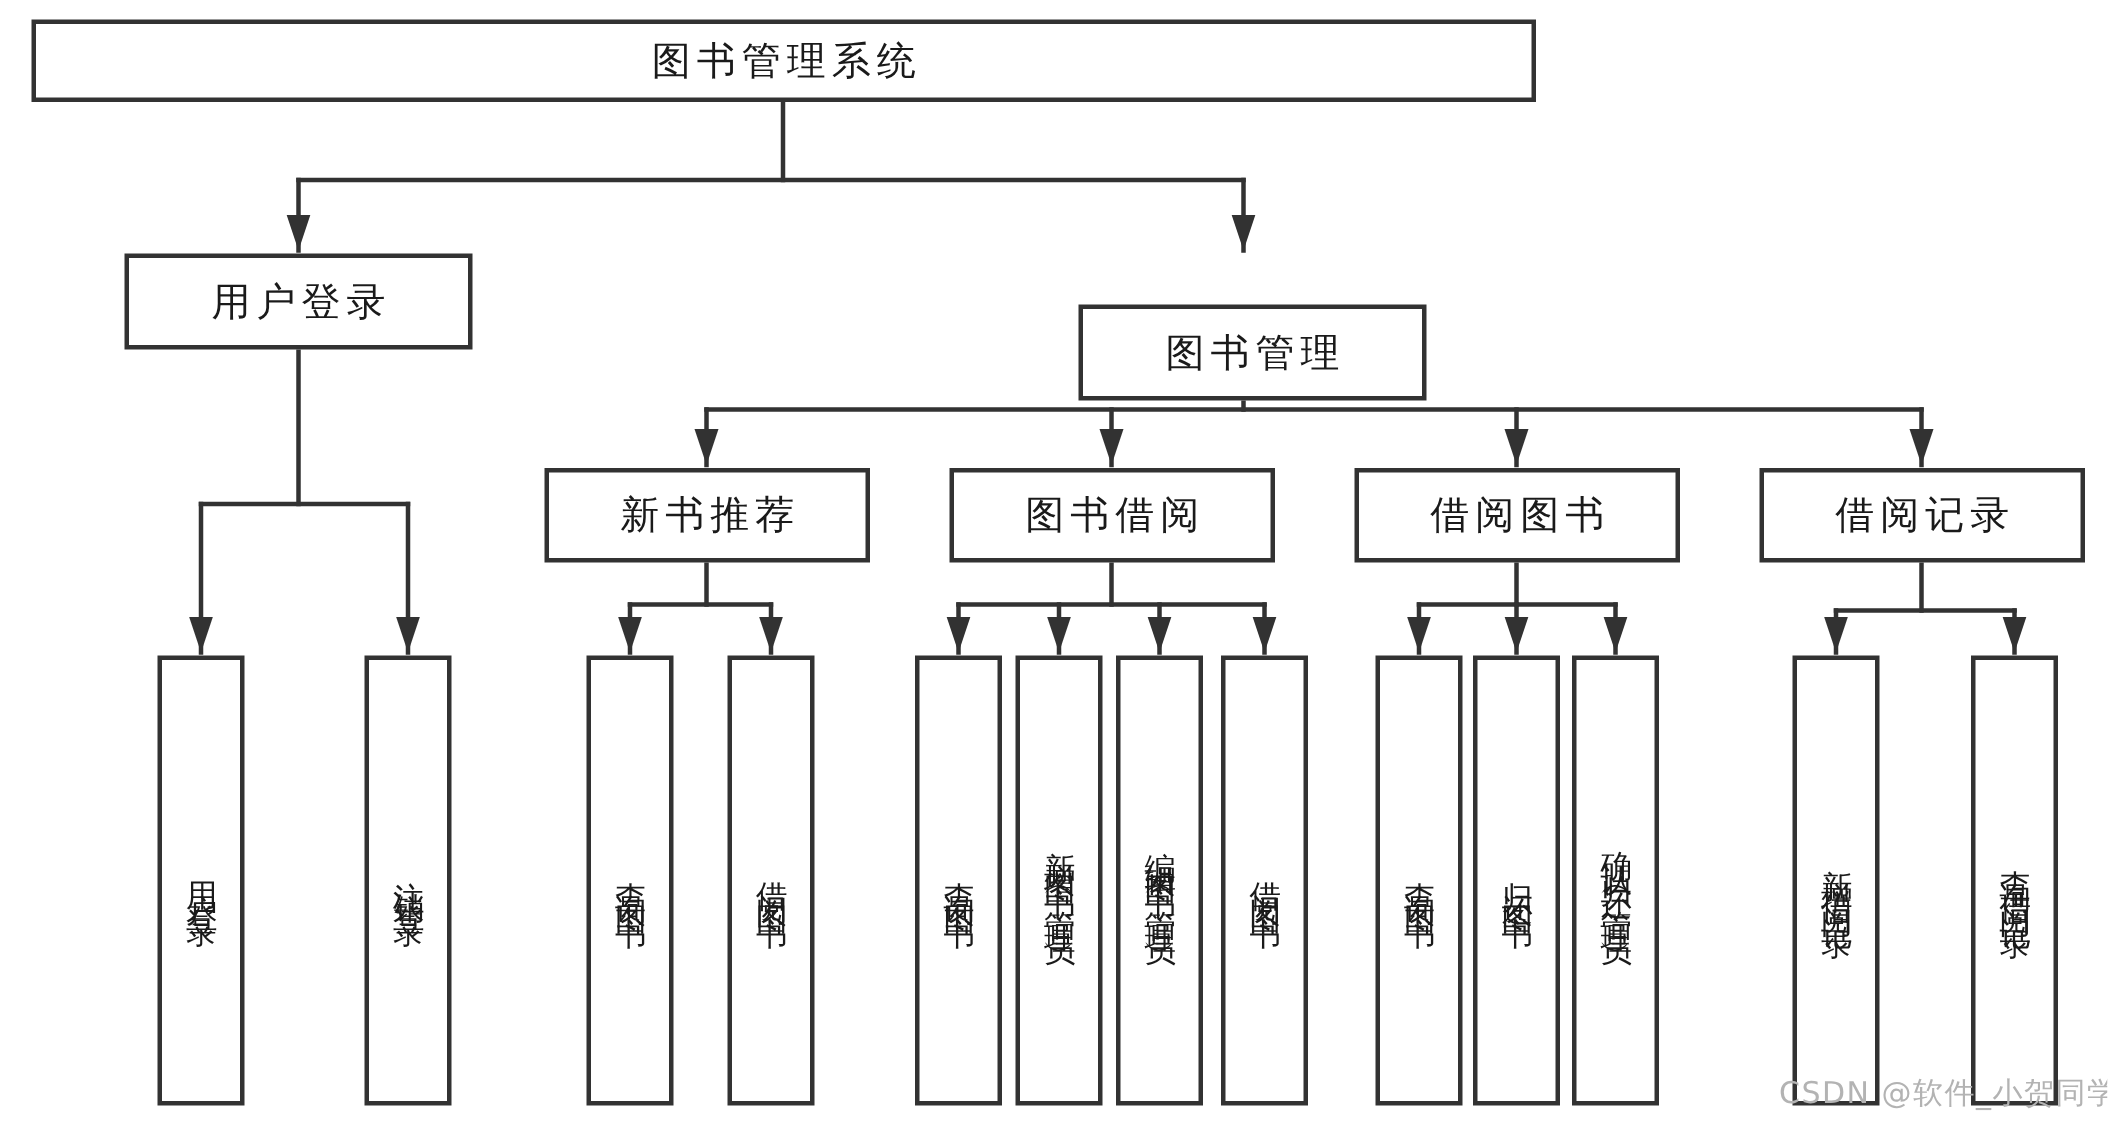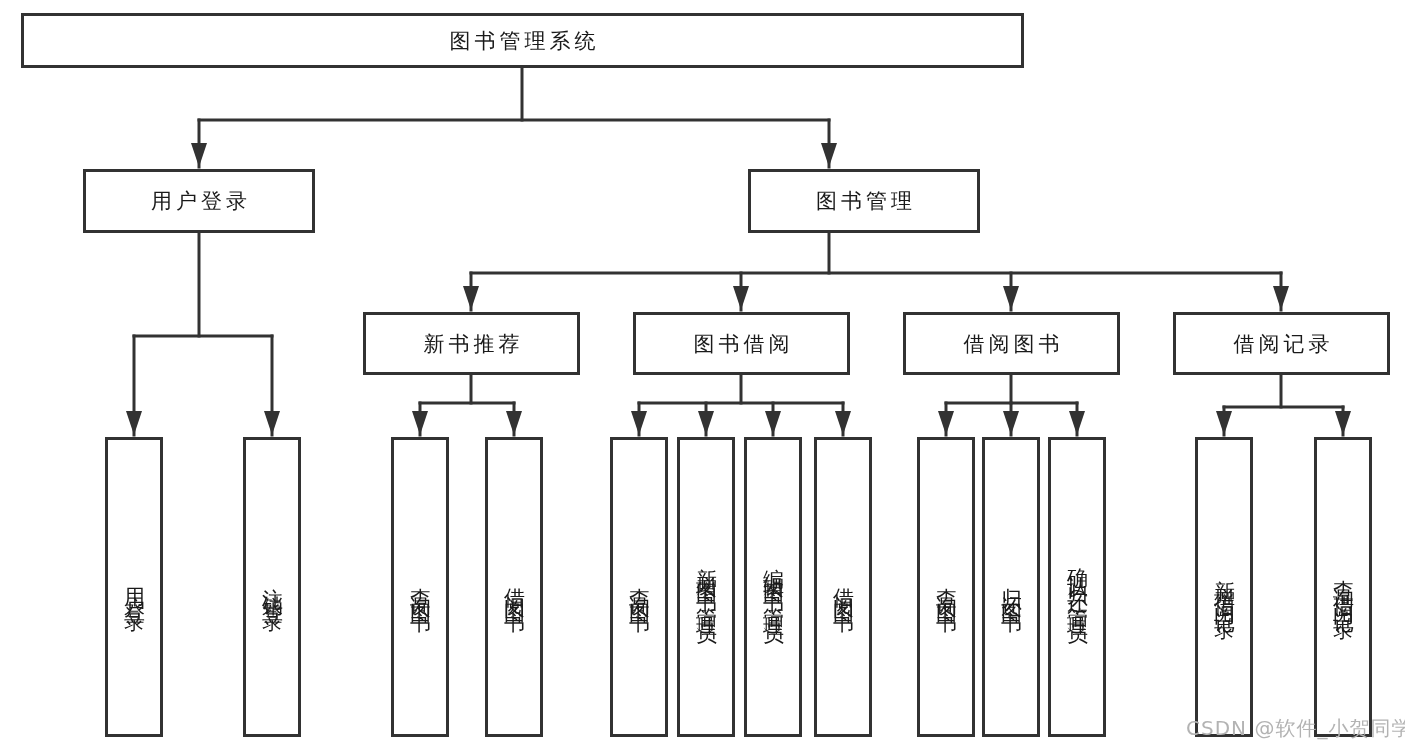--- a/index.html
+++ b/index.html
@@ -27,21 +27,21 @@
     box-sizing: border-box;
     border: 3px solid #323232;
     background: #ffffff;
     display: flex;
     align-items: center;
     justify-content: center;
     color: #1a1a1a;
     z-index: 2;
   }
   .node.h {
-    font-size: 21px;
+    font-size: 26px;
     letter-spacing: 4px;
     text-indent: 4px;
     white-space: nowrap;
     text-align: right;
   }
   .node.v {
     writing-mode: vertical-rl;
     text-orientation: mixed;
     font-size: 21px;
     letter-spacing: 8px;
@@ -113,21 +113,21 @@
       <path d="M1281,375 L1281,407"></path>
       <path d="M1224,407 L1343,407"></path>
       <path d="M1224,407 L1224,435" marker-end="url(#arw)"></path>
       <path d="M1343,407 L1343,435" marker-end="url(#arw)"></path>
     </g>
   </svg>
 
   <div class="node h root-box">图书管理系统</div>
 
   <div class="node h lvl2" style="left:83px;">用户登录</div>
-  <div class="node h lvl2" style="left:748px;">图书管理</div>
+  <div class="node h lvl2" style="left:719px;margin-top:34px;">图书管理</div>
 
   <div class="node h lvl3" style="left:363px;">新书推荐</div>
   <div class="node h lvl3" style="left:633px;">图书借阅</div>
   <div class="node h lvl3" style="left:903px;">借阅图书</div>
   <div class="node h lvl3" style="left:1173px;">借阅记录</div>
 
   <div class="node v leaf" style="left:105px;">用户登录</div>
   <div class="node v leaf" style="left:243px;">注销登录</div>
 
   <div class="node v leaf" style="left:391px;">查询图书</div>

